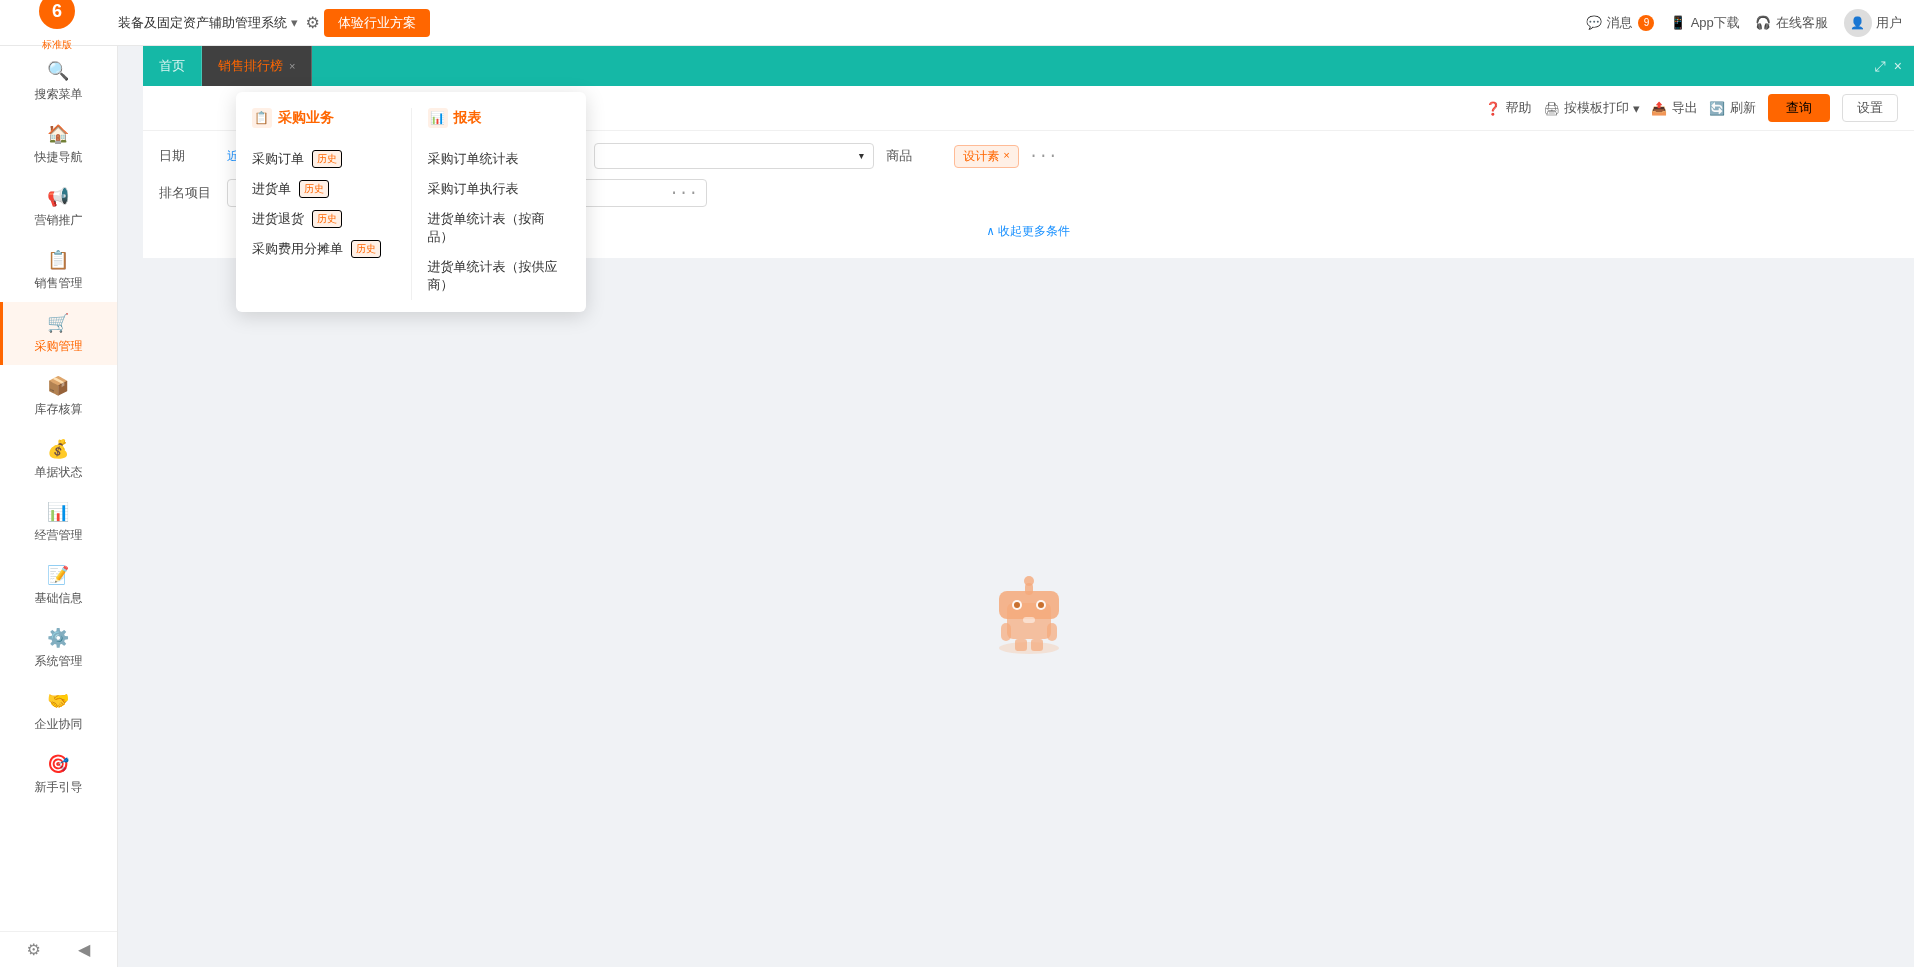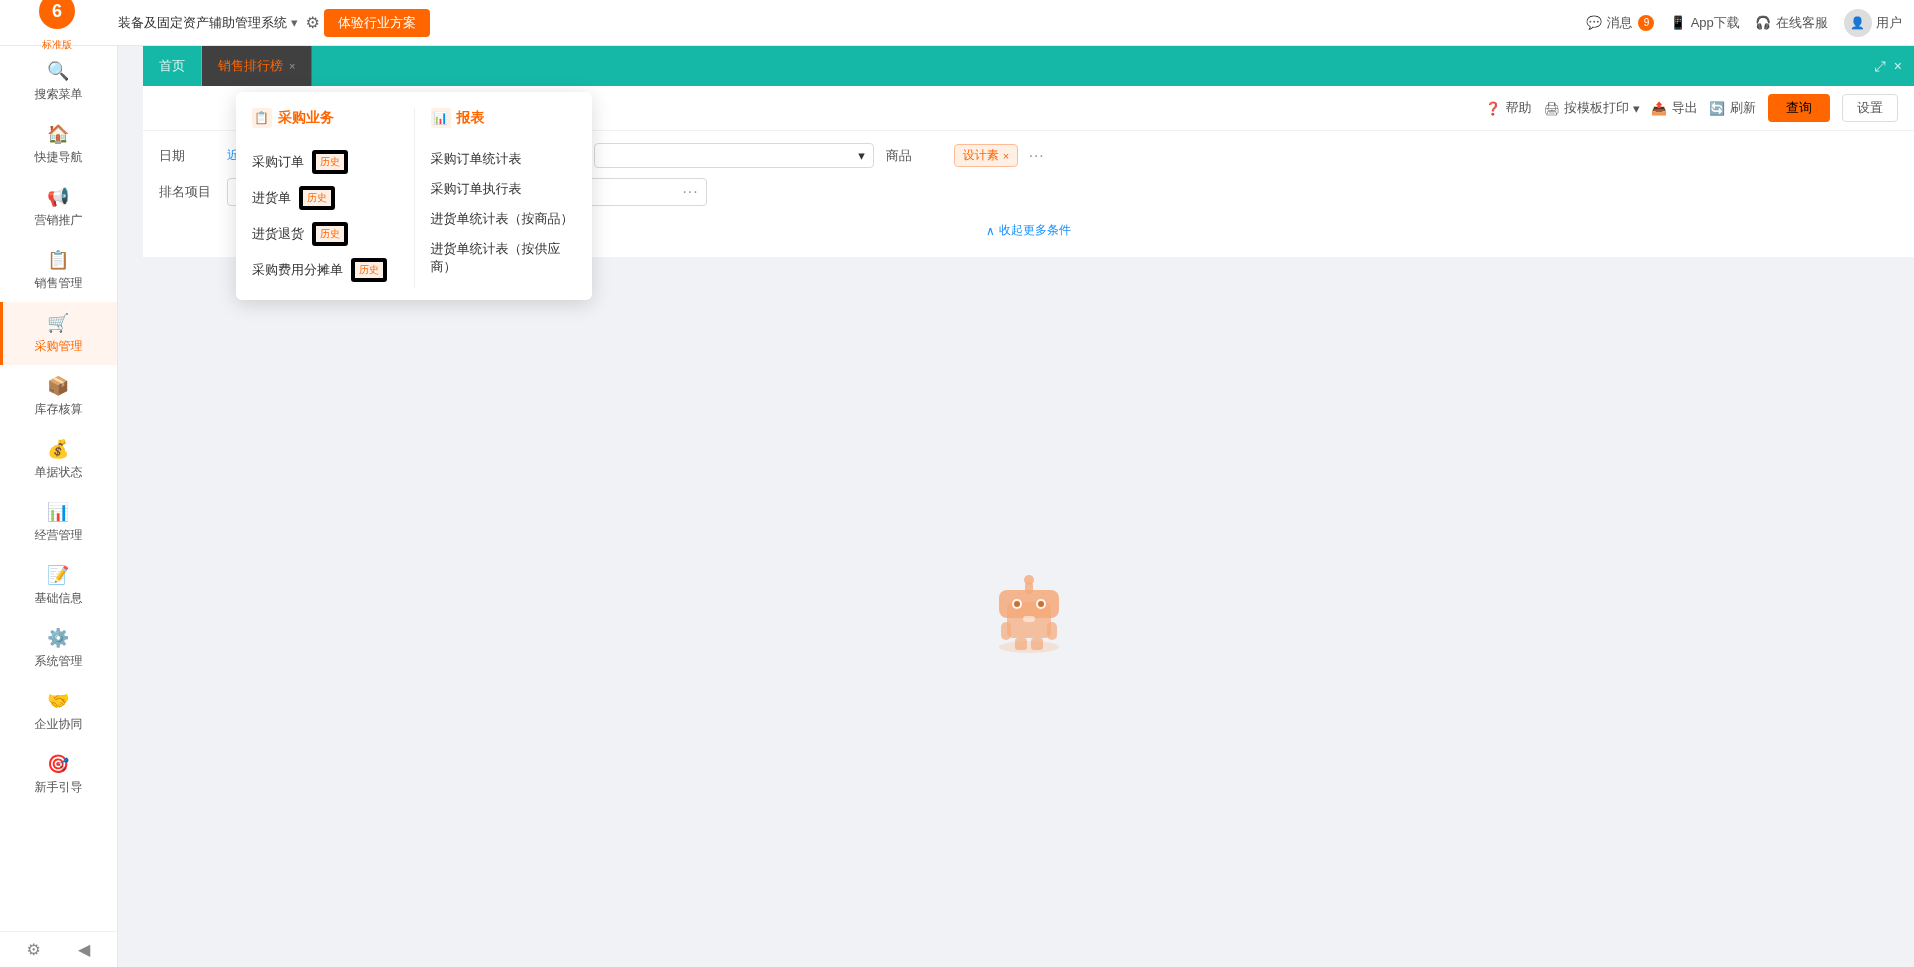--- a/index.html
+++ b/index.html
@@ -242,20 +242,21 @@
       border-radius: 4px;
       cursor: pointer;
       font-size: 13px;
     }
 
     
     .filter-area {
       background: #fff;
       padding: 12px 16px;
       margin-bottom: 0;
+      font-family: Liberation Mono, monospace;
     }
     .filter-row {
       display: flex;
       align-items: center;
       gap: 12px;
       margin-bottom: 10px;
     }
     .filter-label {
       color: #555;
       font-size: 13px;
@@ -378,21 +379,21 @@
       display: flex;
       align-items: center;
       gap: 8px;
       padding: 6px 0;
       cursor: pointer;
       color: #333;
       font-size: 13px;
     }
     .hist-badge {
       background: #fff0e6;
-      border: 4px solid #000000;
+      border: 1px solid #000000;
       color: #f60;
       border-radius: 3px;
       font-size: 10px;
       padding: 1px 4px;
     }
     .col-title-icon {
       width: 20px;
       height: 20px;
       background: #fff0e6;
       border-radius: 3px;

